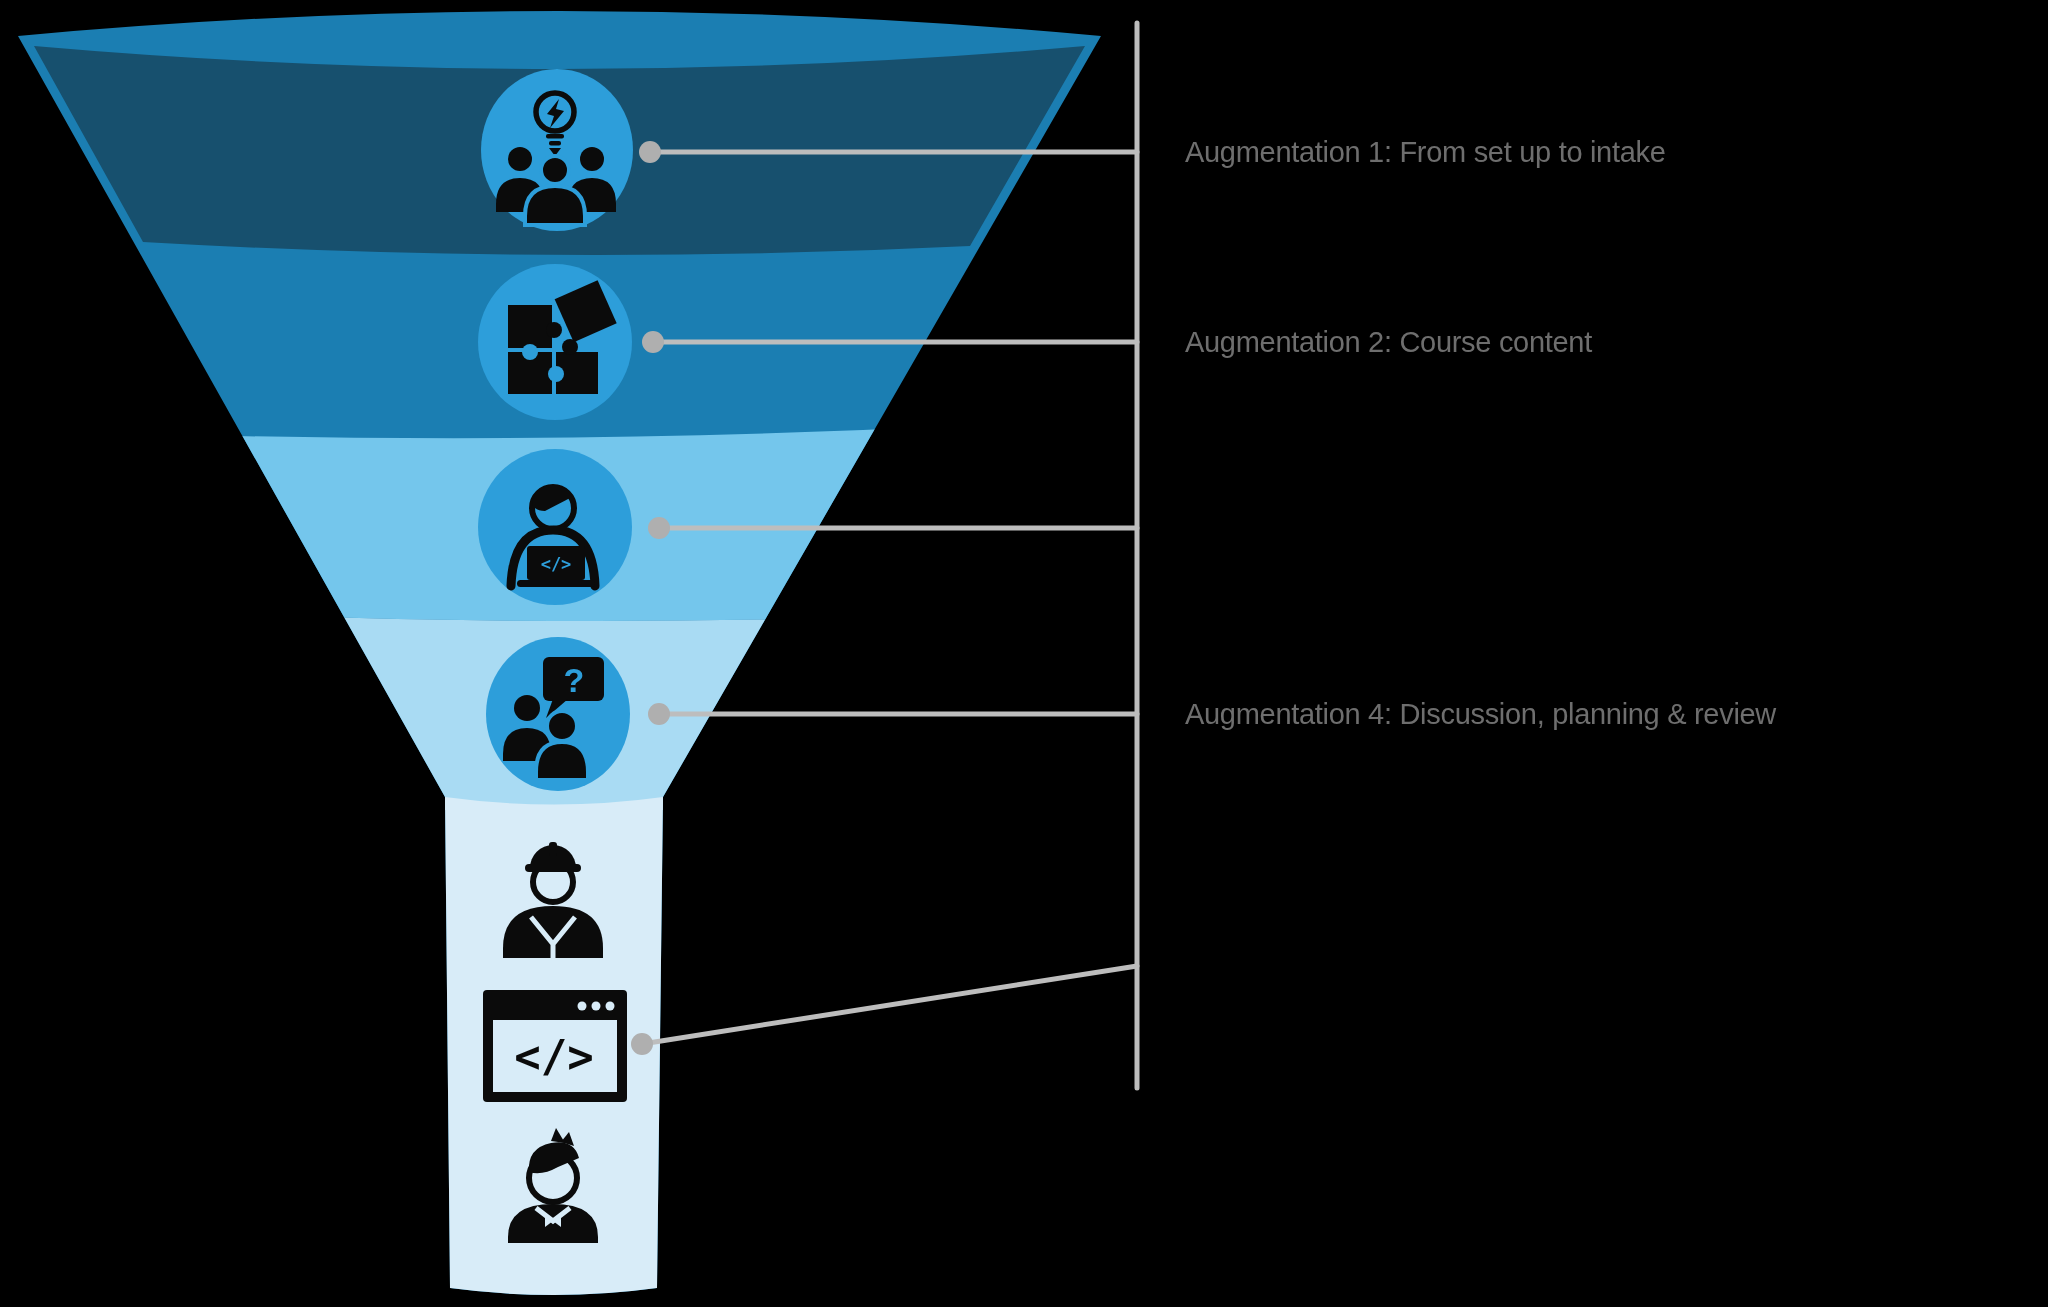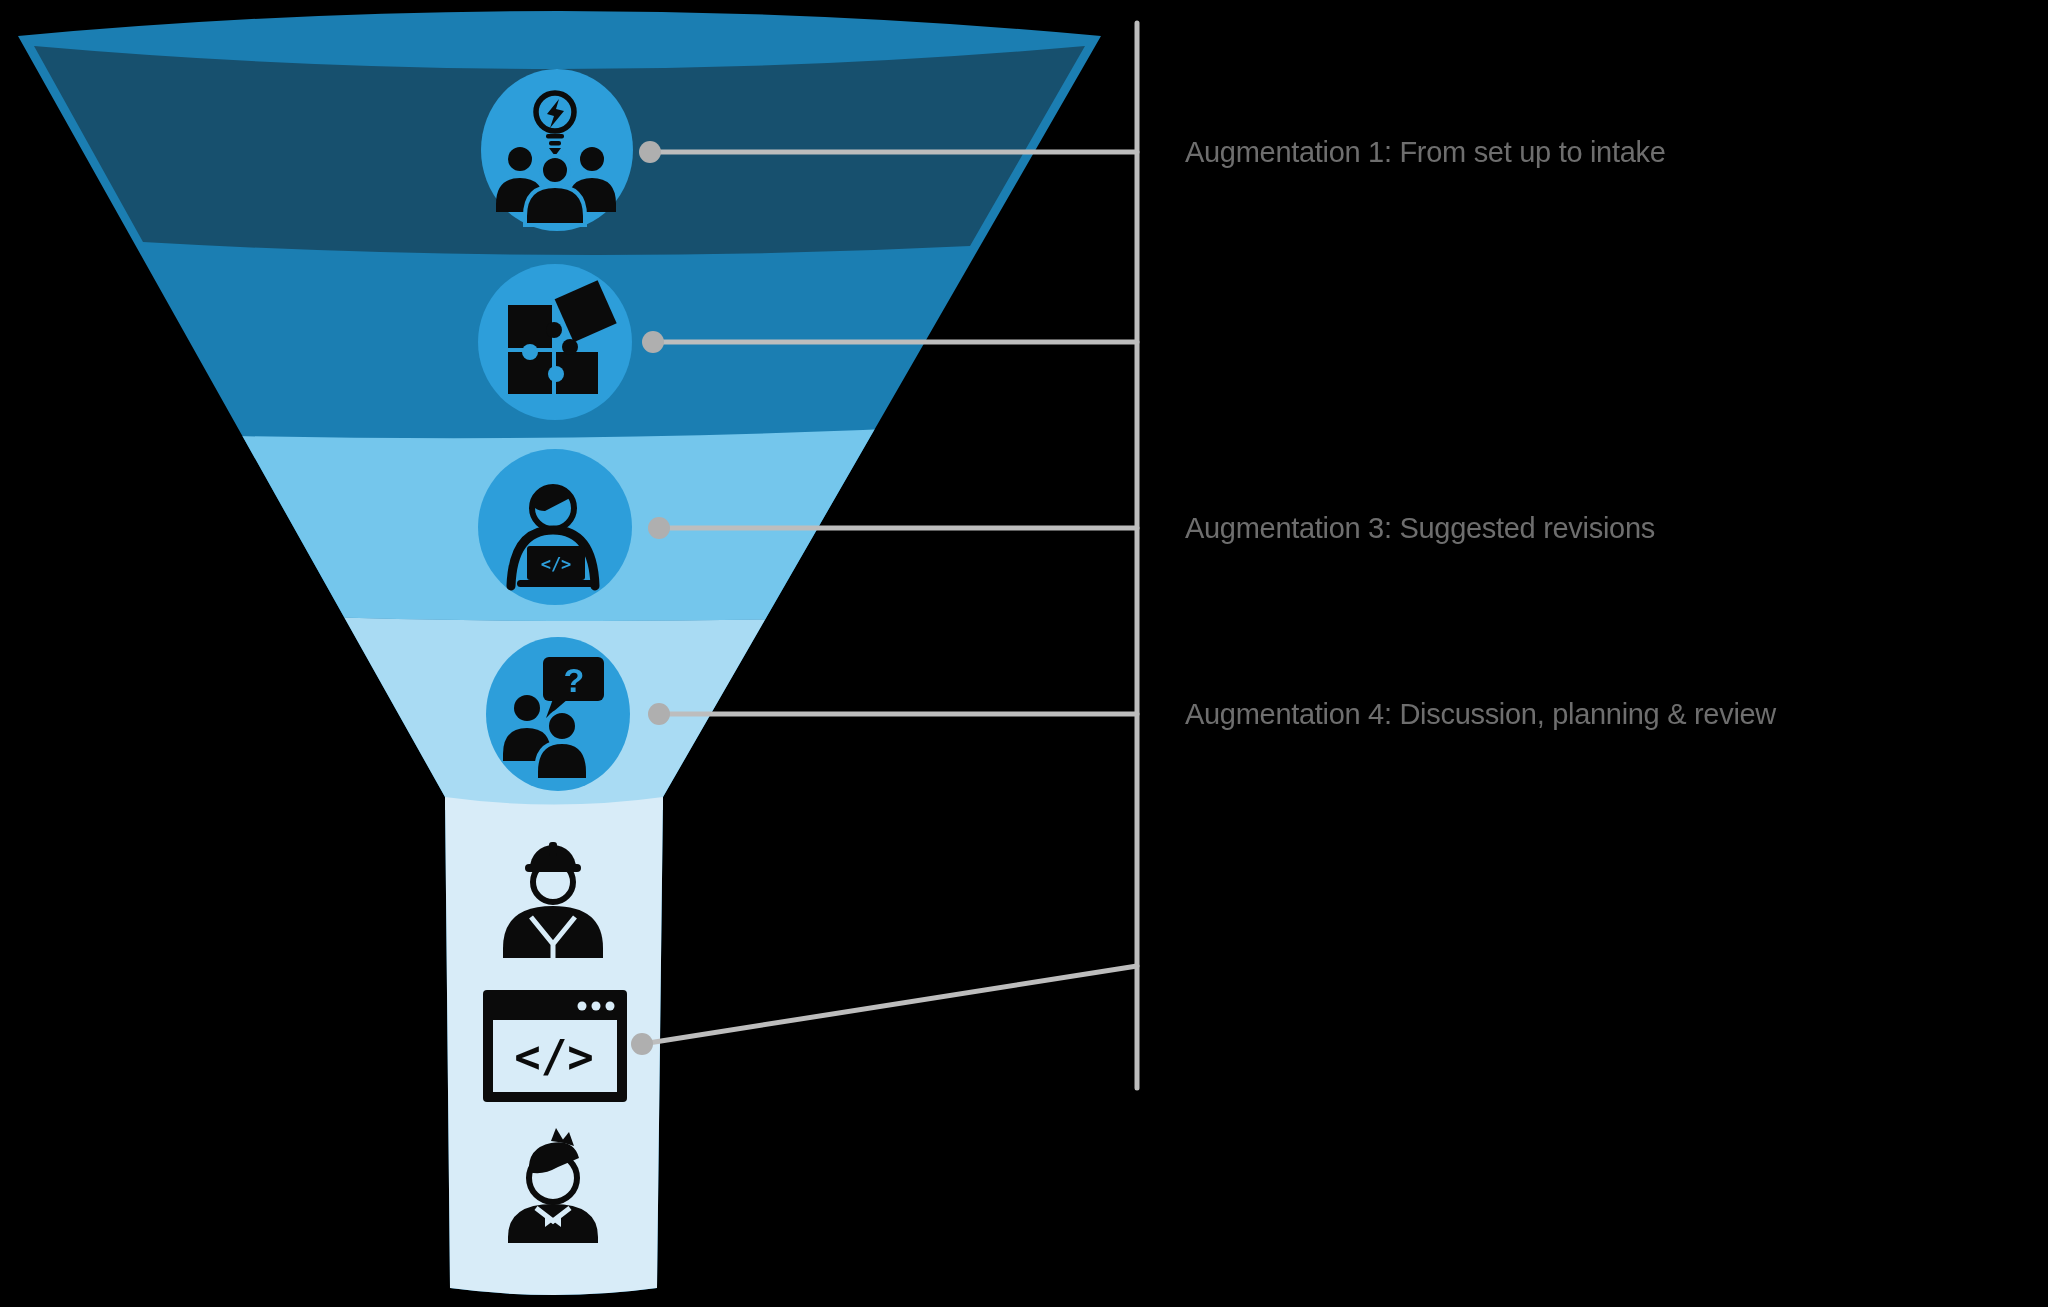--- a/index.html
+++ b/index.html
@@ -170,16 +170,16 @@
     <path class="conn" d="M 642 1044 L 1137 966" stroke="#BDBDBD"></path>
 
     <circle cx="650" cy="152" r="11" fill="#AFAFAF"></circle>
     <circle cx="653" cy="342" r="11" fill="#AFAFAF"></circle>
     <circle cx="659" cy="528" r="11" fill="#AFAFAF"></circle>
     <circle cx="659" cy="714" r="11" fill="#AFAFAF"></circle>
     <circle cx="642" cy="1044" r="11" fill="#AFAFAF"></circle>
   </svg>
 
   <div class="label" style="top:132px">Augmentation 1: From set up to intake</div>
-  <div class="label" style="top:508px">Augmentation 3: Suggested revisions</div>
+  <div class="label" style="top:322px">Augmentation 2: Course content</div>
   <div class="label" style="top:694px">Augmentation 4: Discussion, planning &amp; review</div>
 
 </div>
 
 </body></html>

